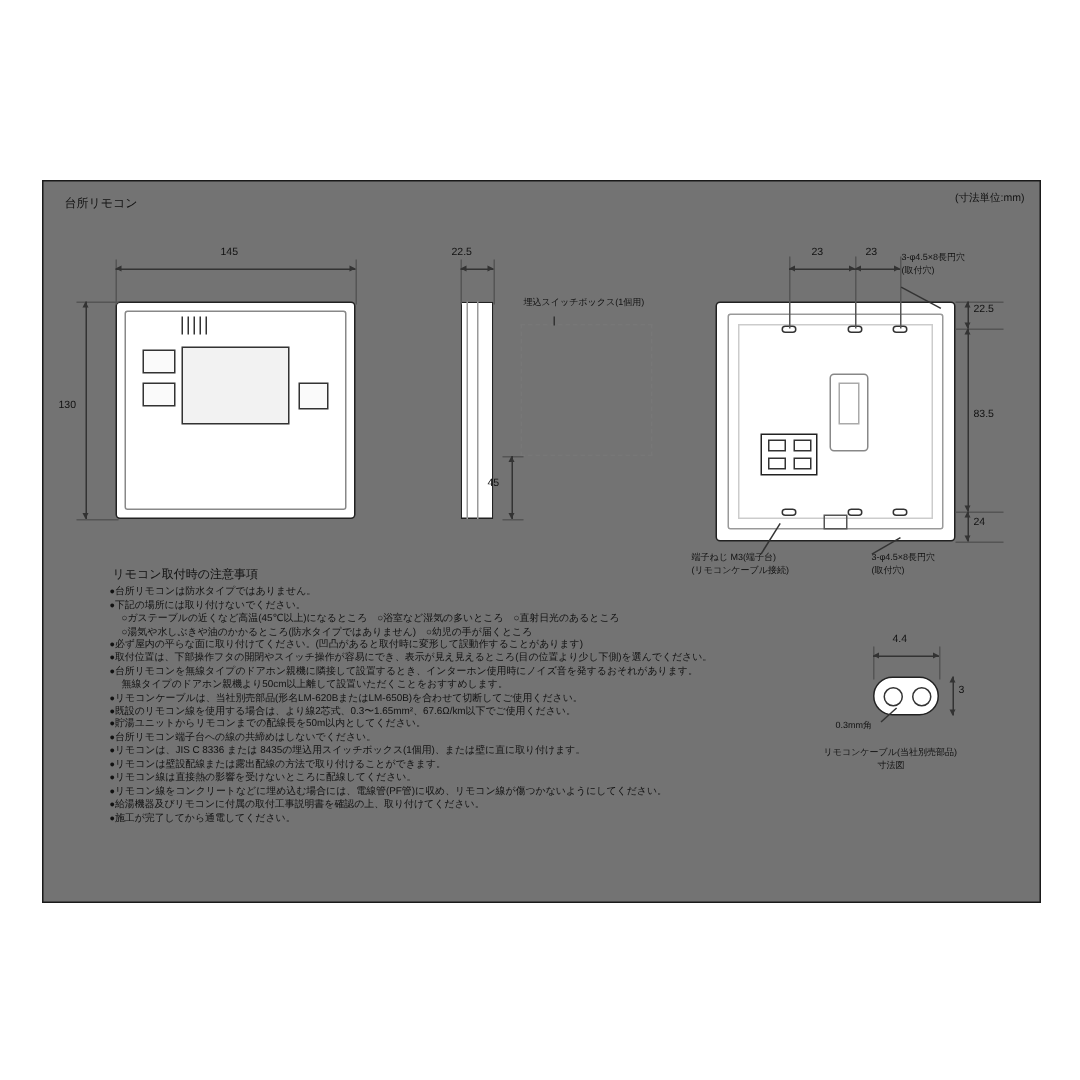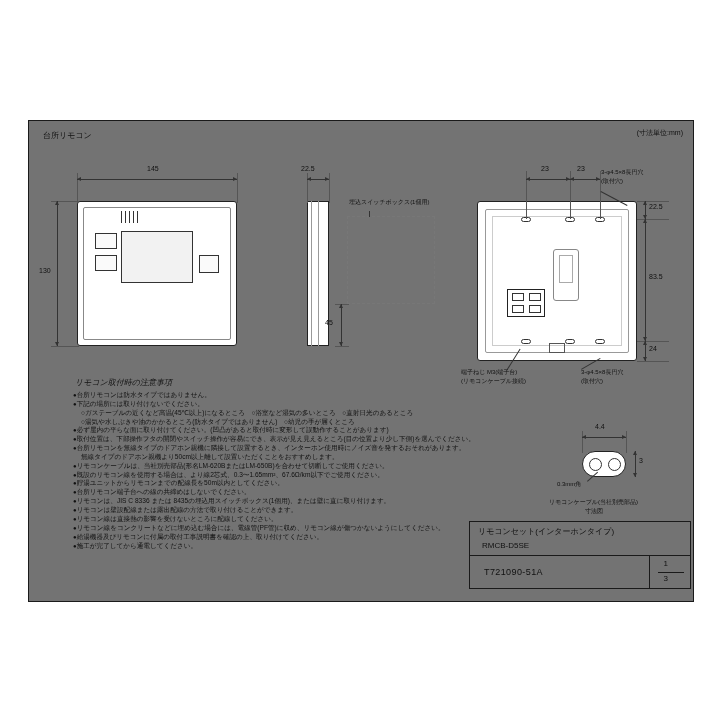--- a/index.html
+++ b/index.html
@@ -32,21 +32,21 @@
   #backInner{left:456px;top:88px;width:144px;height:144px;border:1px solid #999;border-radius:2px;}
   #backInner2{left:463px;top:95px;width:130px;height:130px;border:1px solid #ccc;}
   #termBlk{left:478px;top:168px;width:38px;height:28px;border:1px solid #222;background:#fff;}
   
   #cable{left:553px;top:330px;width:44px;height:26px;border:1px solid #222;border-radius:13px;background:#fff;}
   .circ{position:absolute;border:1px solid #333;border-radius:50%;}
   
   #tblock{left:440px;top:400px;width:222px;height:68px;border:1px solid #1a1a1a;}
   
   #notes{position:absolute;left:44px;top:256px;width:390px;}
-  #notes .nh{font-size:8px;margin:0 0 3px 2px;font-style:italic;}
+  #notes .nh{font-size:8px;margin:0 0 3px 2px;}
   #notes ul{list-style:none;margin:0;padding:0;}
   #notes li{font-size:6.6px;line-height:1.32;white-space:nowrap;}
   #notes li .b{font-size:6px;}
   .subl{padding-left:8px;}
   .arrowline{position:absolute;height:1px;background:#333;}
   .arrowline:before,.arrowline:after{content:"";position:absolute;top:-2px;border-top:2.5px solid transparent;border-bottom:2.5px solid transparent;}
   .arrowline:before{left:0;border-right:4px solid #333;}
   .arrowline:after{right:0;border-left:4px solid #333;}
   .arrowv{position:absolute;width:1px;background:#333;}
   .arrowv:before,.arrowv:after{content:"";position:absolute;left:-2px;border-left:2.5px solid transparent;border-right:2.5px solid transparent;}
@@ -181,28 +181,15 @@
         <li><span class="b">●</span><span>台所リモコン端子台への線の共締めはしないでください。</span></li>
         <li><span class="b">●</span><span>リモコンは、JIS C 8336 または 8435の埋込用スイッチボックス(1個用)、または壁に直に取り付けます。</span></li>
         <li><span class="b">●</span><span>リモコンは壁設配線または露出配線の方法で取り付けることができます。</span></li>
         <li><span class="b">●</span><span>リモコン線は直接熱の影響を受けないところに配線してください。</span></li>
         <li><span class="b">●</span><span>リモコン線をコンクリートなどに埋め込む場合には、電線管(PF管)に収め、リモコン線が傷つかないようにしてください。</span></li>
         <li><span class="b">●</span><span>給湯機器及びリモコンに付属の取付工事説明書を確認の上、取り付けてください。</span></li>
         <li><span class="b">●</span><span>施工が完了してから通電してください。</span></li>
       </ul>
     </div>
 
-    <div class="box" id="tblock">
-      <div style="position:absolute;left:0;top:0;width:100%;height:34px;box-sizing:border-box;border-bottom:1px solid #1a1a1a;">
-        <div class="lbl" style="left:8px;top:5px;font-size:8px;">リモコンセット(インターホンタイプ)</div>
-        <div class="lbl" style="left:12px;top:19px;font-size:8px;">RMCB-D5SE</div>
-      </div>
-      <div style="position:absolute;left:0;top:34px;width:100%;height:33px;">
-        <div style="position:absolute;right:40px;top:0;width:1px;height:33px;background:#1a1a1a;"></div>
-        <div class="lbl" style="left:14px;top:11px;font-size:9px;letter-spacing:0.4px;">T721090-51A</div>
-        <div class="lbl" style="right:22px;top:3px;font-size:8px;">1</div>
-        <div style="position:absolute;right:6px;top:16px;width:26px;height:1px;background:#1a1a1a;"></div>
-        <div class="lbl" style="right:22px;top:18px;font-size:8px;">3</div>
-      </div>
-    </div>
 
   </div>
 </div>
 
 </body></html>

